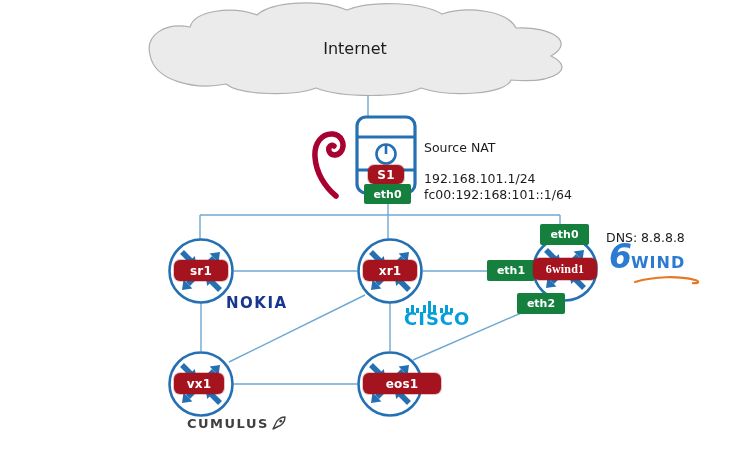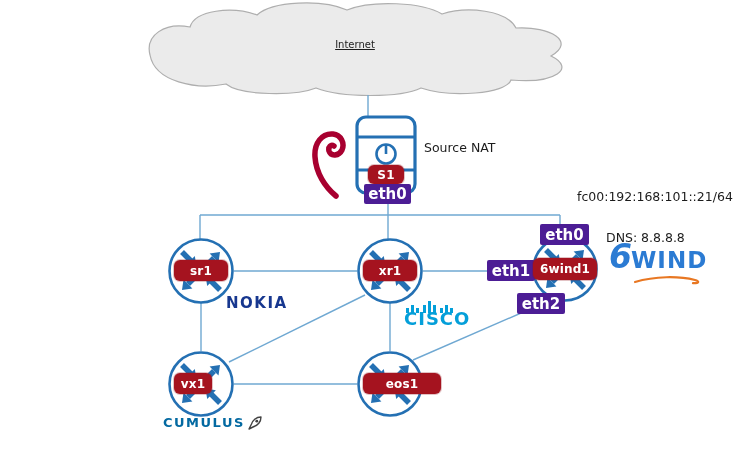--- a/index.html
+++ b/index.html
@@ -9,32 +9,32 @@
   }
   .abs{position:absolute;}
   svg{display:block;}
   .txt{color:#1c1c1c;font-size:12.5px;white-space:nowrap;}
   .namebox{
     position:absolute;background:#a5131f;color:#fff;font-weight:bold;font-size:12px;
     display:flex;align-items:center;justify-content:center;border-radius:6px;
     letter-spacing:.2px;box-shadow:0 0 0 1px rgba(140,10,20,.25);
   }
   .ifacebox{
-    position:absolute;background:#4c1d95;color:#fff;font-weight:bold;font-size:15px;
+    position:absolute;background:#15803d;color:#fff;font-weight:bold;font-size:11px;
     display:flex;align-items:center;justify-content:center;border-radius:2px;
   }
   .node{position:absolute;width:68px;height:68px;}
   .logo-nokia{position:absolute;color:#17378f;font-weight:800;font-size:15px;letter-spacing:1.5px;}
   .logo-cisco{position:absolute;color:#049fd9;text-align:center;}
   .logo-cisco .word{font-weight:bold;font-size:18px;letter-spacing:1px;line-height:12px;}
-  .logo-cumulus{position:absolute;color:#0369a1;font-weight:600;font-size:13px;letter-spacing:1.5px;display:flex;align-items:flex-start;}
+  .logo-cumulus{position:absolute;color:#404040;font-weight:600;font-size:13px;letter-spacing:1.5px;display:flex;align-items:center;margin-left:24px;}
   .logo-arista{position:absolute;color:#27536f;font-weight:600;font-size:16px;letter-spacing:3px;}
   .logo-6wind{position:absolute;color:#2b7bd3;display:flex;align-items:baseline;}
   .logo-6wind .six{font-size:33px;font-weight:800;font-style:italic;line-height:28px;}
-  .logo-6wind .wind{font-size:23px;font-weight:bold;letter-spacing:1px;margin-left:-1px;}
+  .logo-6wind .wind{font-size:16px;font-weight:bold;letter-spacing:1px;margin-left:-1px;}
   .ipblock{position:absolute;color:#1c1c1c;font-size:12.5px;line-height:16px;white-space:nowrap;}
 </style>
 </head>
 <body>
 
 <div class="canvas">
 
   <svg width="0" height="0" style="position:absolute" aria-hidden="true">
     <defs>
       <g id="router-icon">
@@ -76,41 +76,44 @@
       <line x1="234" y1="271" x2="357" y2="271"></line>
       <line x1="423" y1="271" x2="534" y2="271"></line>
       <line x1="201" y1="302" x2="201" y2="351"></line>
       <line x1="365" y1="295" x2="229" y2="362"></line>
       <line x1="390" y1="302" x2="390" y2="351"></line>
       <line x1="234" y1="384" x2="357" y2="384"></line>
       <line x1="413" y1="360" x2="528" y2="310"></line>
     </g>
   </svg>
 
-  <div class="abs txt" style="left:320px;top:39px;width:70px;text-align:center;font-size:10px;text-decoration:underline;">Internet</div>
+  <div class="abs txt" style="left:320px;top:39px;width:70px;text-align:center;font-size:16px;">Internet</div>
 
   <svg class="abs" style="left:303px;top:121px" width="44" height="82" viewBox="0 0 44 82">
     <path d="M33,75 C22,66 13,52 12,36 C11,22 19,12 30,13 C38,14 42,22 39,29 C36,35 28,36 26,30 C25,26 28,23 31,25" fill="none" stroke="#a80030" stroke-width="5.5" stroke-linecap="round"></path>
   </svg>
 
   <svg class="abs" style="left:355px;top:115px" width="62" height="80" viewBox="0 0 62 80">
     <rect x="2" y="2" width="58" height="76" rx="9" fill="#ffffff" stroke="#2470b3" stroke-width="3.2"></rect>
     <line x1="2" y1="22" x2="60" y2="22" stroke="#2470b3" stroke-width="3"></line>
     <line x1="2" y1="55" x2="60" y2="55" stroke="#2470b3" stroke-width="3"></line>
     <circle cx="31" cy="39" r="9.5" fill="none" stroke="#2470b3" stroke-width="2.6"></circle>
     <line x1="31" y1="29.5" x2="31" y2="39" stroke="#2470b3" stroke-width="2.6"></line>
   </svg>
 
   <div class="namebox" style="left:368px;top:165px;width:36px;height:19px;">S1</div>
   <div class="ifacebox" style="left:364px;top:184px;width:47px;height:20px;">eth0</div>
 
   <div class="abs txt" style="left:424px;top:140px;">Source NAT</div>
+  <div class="ipblock" style="left:424px;top:171px;">
+    <div>192.168.101.1/24</div>
+    <div>fc00:192:168:101::1/64</div>
+  </div>
 
   <div class="ipblock" style="left:577px;top:189px;">
-    <div>fc00:192:168:101::21/64</div>
   </div>
   <div class="abs txt" style="left:606px;top:230px;">DNS: 8.8.8.8</div>
 
   <div class="node" style="left:167px;top:237px;">
     <svg width="68" height="68" viewBox="-34 -34 68 68">
         <use href="#router-icon"></use>
       </svg>
   </div>
   <div class="node" style="left:356px;top:237px;">
     <svg width="68" height="68" viewBox="-34 -34 68 68">
@@ -132,22 +135,22 @@
         <use href="#router-icon"></use>
       </svg>
   </div>
 
   <div class="ifacebox" style="left:540px;top:224px;width:49px;height:21px;">eth0</div>
   <div class="ifacebox" style="left:487px;top:260px;width:48px;height:21px;">eth1</div>
   <div class="ifacebox" style="left:517px;top:293px;width:48px;height:21px;">eth2</div>
 
   <div class="namebox" style="left:174px;top:260px;width:54px;height:21px;">sr1</div>
   <div class="namebox" style="left:363px;top:260px;width:54px;height:21px;">xr1</div>
-  <div class="namebox" style="left:533px;top:258px;width:64px;height:22px;">6wind1</div>
-  <div class="namebox" style="left:174px;top:373px;width:38px;height:21px;">vx1</div>
+  <div class="namebox" style="left:533px;top:258px;width:64px;height:22px;font-family:Liberation Serif, serif;">6wind1</div>
+  <div class="namebox" style="left:174px;top:373px;width:50px;height:21px;">vx1</div>
   <div class="namebox" style="left:363px;top:373px;width:78px;height:21px;">eos1</div>
 
   <div class="logo-nokia" style="left:226px;top:294px;">NOKIA</div>
 
   <div class="logo-cisco" style="left:404px;top:300px;width:50px;">
     <svg width="47" height="13" viewBox="0 0 47 13" style="margin:0 auto;">
       <g fill="#049fd9">
         <rect x="0" y="8" width="3" height="5"></rect>
         <rect x="5" y="5" width="3" height="8"></rect>
         <rect x="10" y="8" width="3" height="5"></rect>

